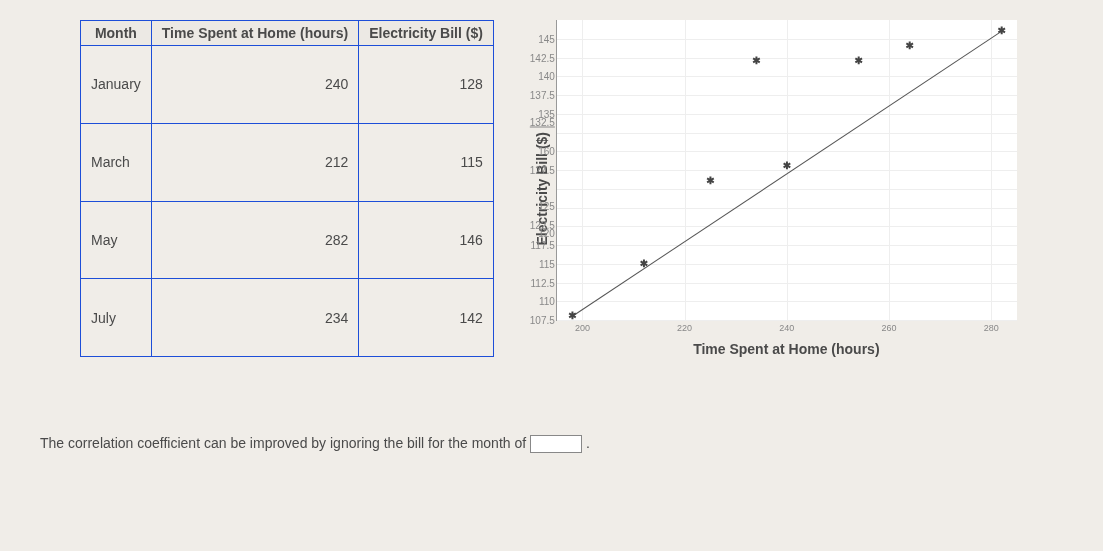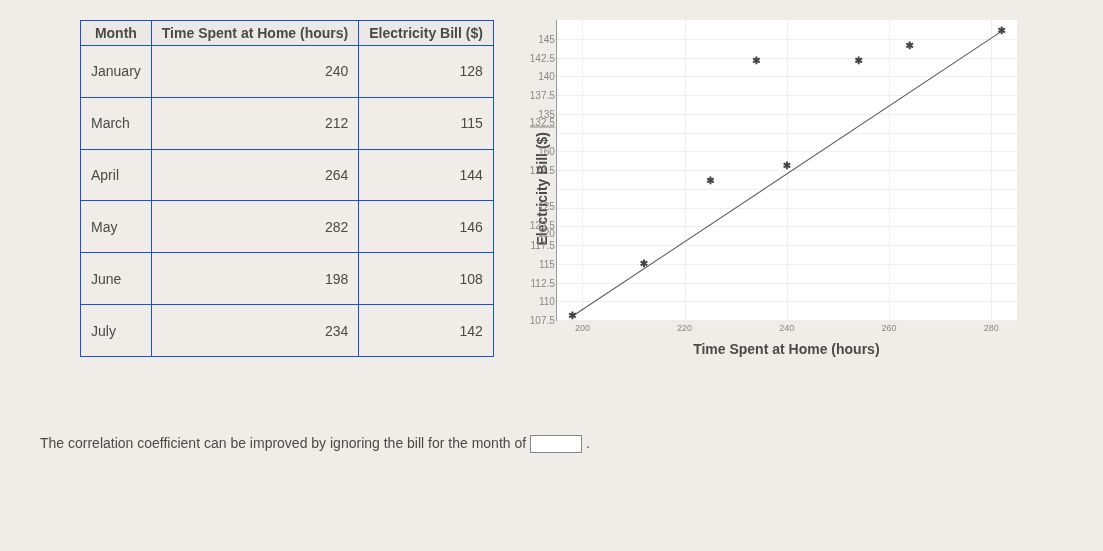--- a/index.html
+++ b/index.html
@@ -137,33 +137,23 @@
           <td>January</td>
           <td class="num">240</td>
           <td class="num">128</td>
         </tr>
         <tr>
           <td>March</td>
           <td class="num">212</td>
           <td class="num">115</td>
         </tr>
         <tr>
-          <td>April</td>
-          <td class="num">264</td>
-          <td class="num">144</td>
-        </tr>
-        <tr>
           <td>May</td>
           <td class="num">282</td>
           <td class="num">146</td>
-        </tr>
-        <tr>
-          <td>June</td>
-          <td class="num">198</td>
-          <td class="num">108</td>
         </tr>
         <tr>
           <td>July</td>
           <td class="num">234</td>
           <td class="num">142</td>
         </tr>
       </tbody>
   </table>
 
   <div class="chart-wrap">

